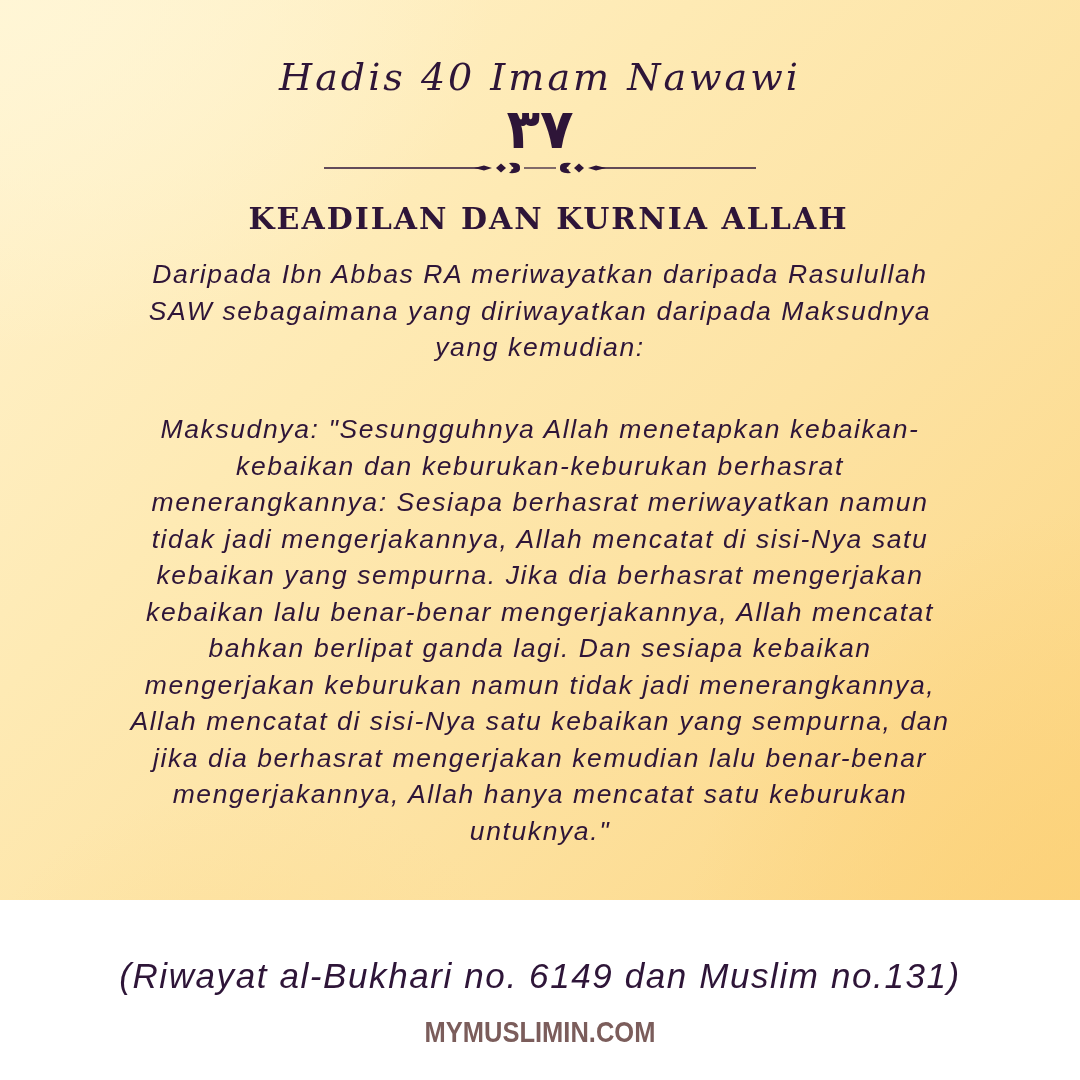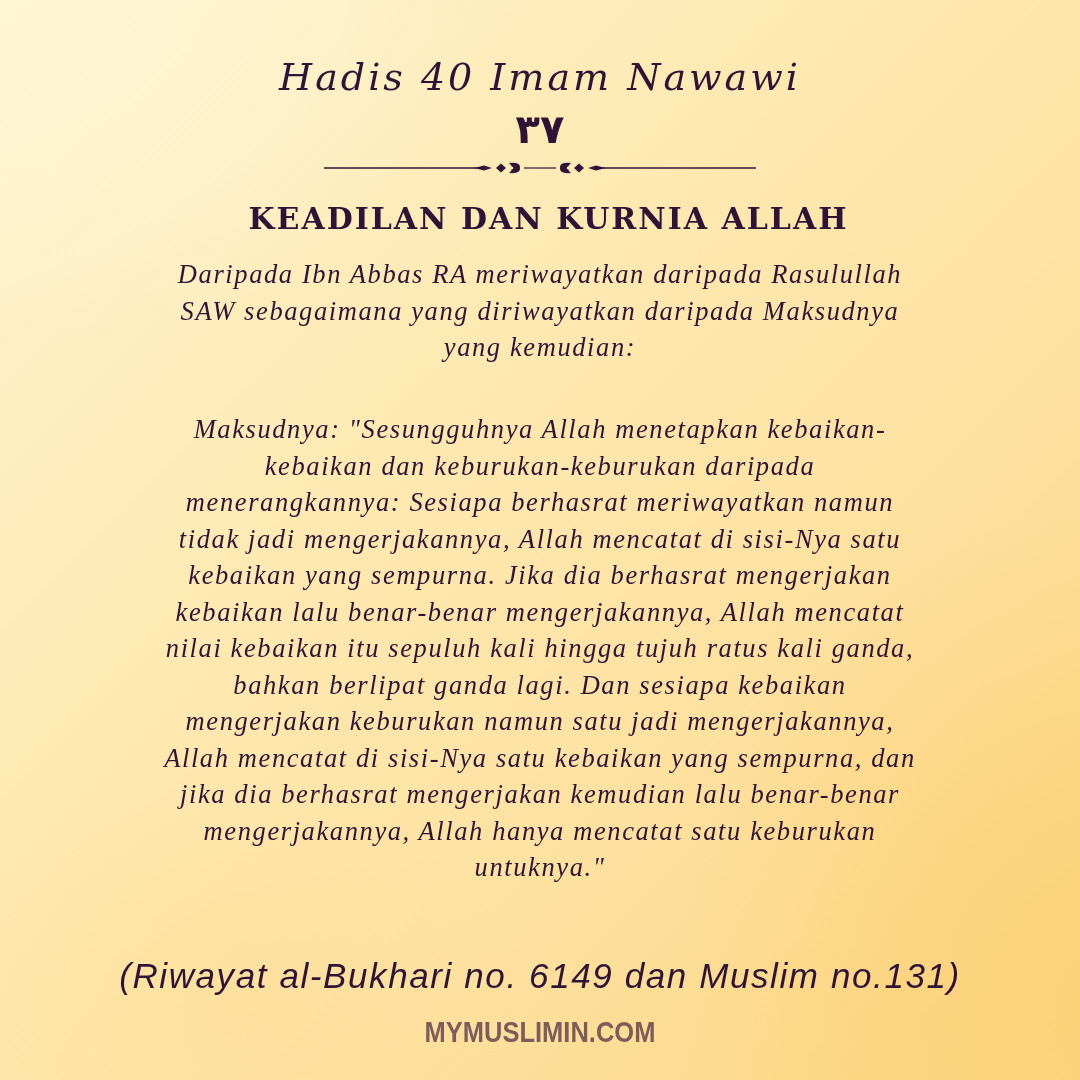--- a/index.html
+++ b/index.html
@@ -2,61 +2,61 @@
 <html><head>
   <meta charset="utf-8">
   <style>
     html, body { margin: 0; padding: 0; }
     body {
       width: 1080px; height: 1080px; overflow: hidden;
       font-family: "DejaVu Sans", sans-serif;
     }
     .poster {
       position: relative;
-      width: 1080px; height: 1080px;
+      width: 1080px; height: 900px;
       background:
         radial-gradient(ellipse 700px 500px at 0px 0px, rgba(255,246,214,0.95), rgba(255,246,214,0) 70%),
         radial-gradient(ellipse 600px 700px at 1100px 1000px, rgba(252,208,118,0.9), rgba(252,208,118,0) 70%),
         radial-gradient(ellipse 400px 300px at 250px 1000px, rgba(253,222,150,0.6), rgba(253,222,150,0) 70%),
         linear-gradient(135deg, #fff3cf 0%, #feeab4 35%, #fde3a4 60%, #fcd683 100%);
       color: #2e1538;
       text-align: center;
     }
     .series-title {
       position: absolute; left: 0; right: 0; top: 52px;
       font-family: "DejaVu Serif", serif;
       font-style: italic;
       font-size: 38px;
       letter-spacing: 3px;
       color: #2e1538;
       line-height: 50px;
     }
     .hadith-number {
       position: absolute; left: 0; right: 0; top: 102px;
       font-family: "DejaVu Sans", sans-serif;
-      font-size: 40px;
+      font-size: 55px;
       line-height: 54px;
       color: #2e1538;
       font-weight: bold;
     }
     .divider {
       position: absolute; left: 324px; top: 160px; width: 432px; height: 16px;
     }
     .heading {
       position: absolute; left: 17px; right: 0; top: 198px;
       font-family: "DejaVu Serif", serif;
       font-weight: bold;
       font-size: 30px;
       letter-spacing: 2px;
       line-height: 42px;
       color: #2e1538;
     }
     .body-text {
       position: absolute; left: 70px; right: 70px;
-      font-family: Liberation Serif, serif;
+      font-family: Liberation Sans, sans-serif;
       font-style: italic;
       font-size: 26.5px;
       letter-spacing: 1.6px;
       line-height: 36.5px;
       color: #2e1538;
     }
     .intro { top: 256px; }
     .meaning { top: 411px; }
     .line { display: block; white-space: nowrap; }
     .source {
@@ -105,28 +105,27 @@
   <div class="heading">KEADILAN DAN KURNIA ALLAH</div>
 
   <div class="body-text intro">
     <span class="line">Daripada Ibn Abbas RA meriwayatkan daripada Rasulullah</span>
     <span class="line">SAW sebagaimana yang diriwayatkan daripada Maksudnya</span>
     <span class="line">yang kemudian:</span>
   </div>
 
   <div class="body-text meaning">
     <span class="line">Maksudnya: "Sesungguhnya Allah menetapkan kebaikan-</span>
-    <span class="line">kebaikan dan keburukan-keburukan daripada</span>
+    <span class="line">kebaikan dan keburukan-keburukan berhasrat</span>
     <span class="line">menerangkannya: Sesiapa berhasrat meriwayatkan namun</span>
     <span class="line">tidak jadi mengerjakannya, Allah mencatat di sisi-Nya satu</span>
     <span class="line">kebaikan yang sempurna. Jika dia berhasrat mengerjakan</span>
     <span class="line">kebaikan lalu benar-benar mengerjakannya, Allah mencatat</span>
-    <span class="line">nilai kebaikan itu sepuluh kali hingga tujuh ratus kali ganda,</span>
     <span class="line">bahkan berlipat ganda lagi. Dan sesiapa kebaikan</span>
-    <span class="line">mengerjakan keburukan namun satu jadi mengerjakannya,</span>
+    <span class="line">mengerjakan keburukan namun tidak jadi menerangkannya,</span>
     <span class="line">Allah mencatat di sisi-Nya satu kebaikan yang sempurna, dan</span>
     <span class="line">jika dia berhasrat mengerjakan kemudian lalu benar-benar</span>
     <span class="line">mengerjakannya, Allah hanya mencatat satu keburukan</span>
     <span class="line">untuknya."</span>
   </div>
 
   <div class="source">(Riwayat al-Bukhari no. 6149 dan Muslim no.131)</div>
 
   <div class="brand">MYMUSLIMIN.COM</div>
 

